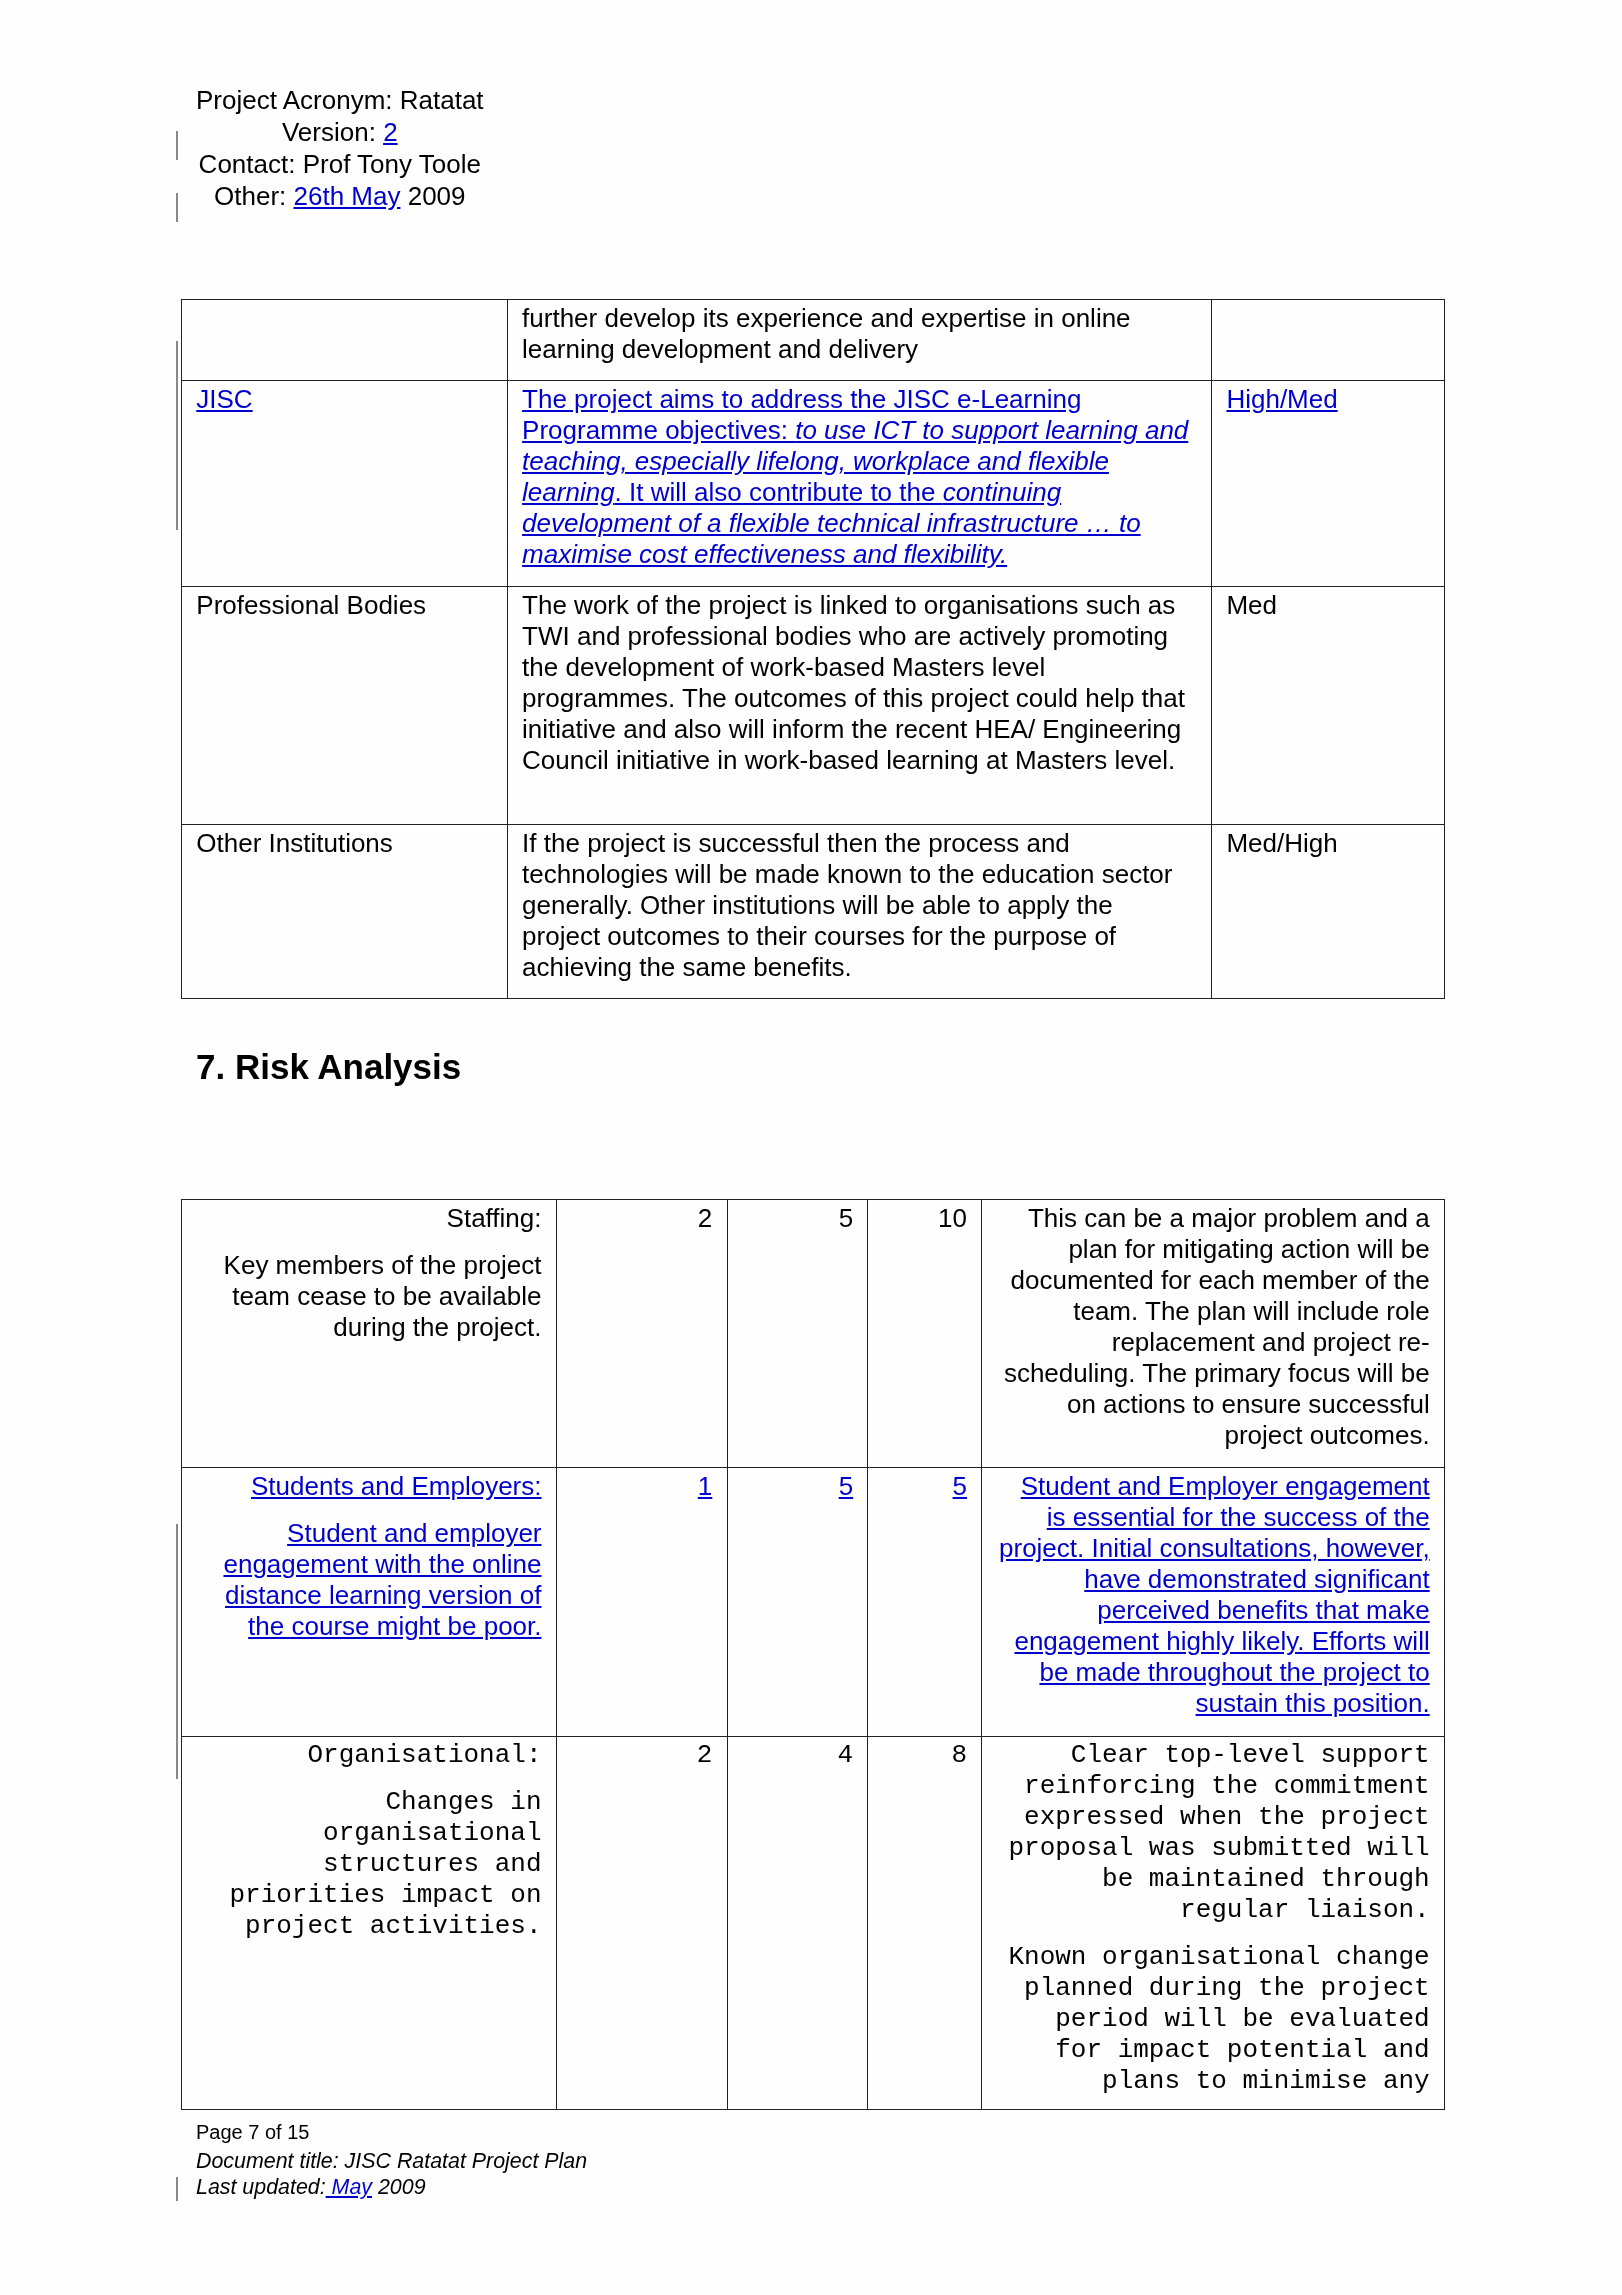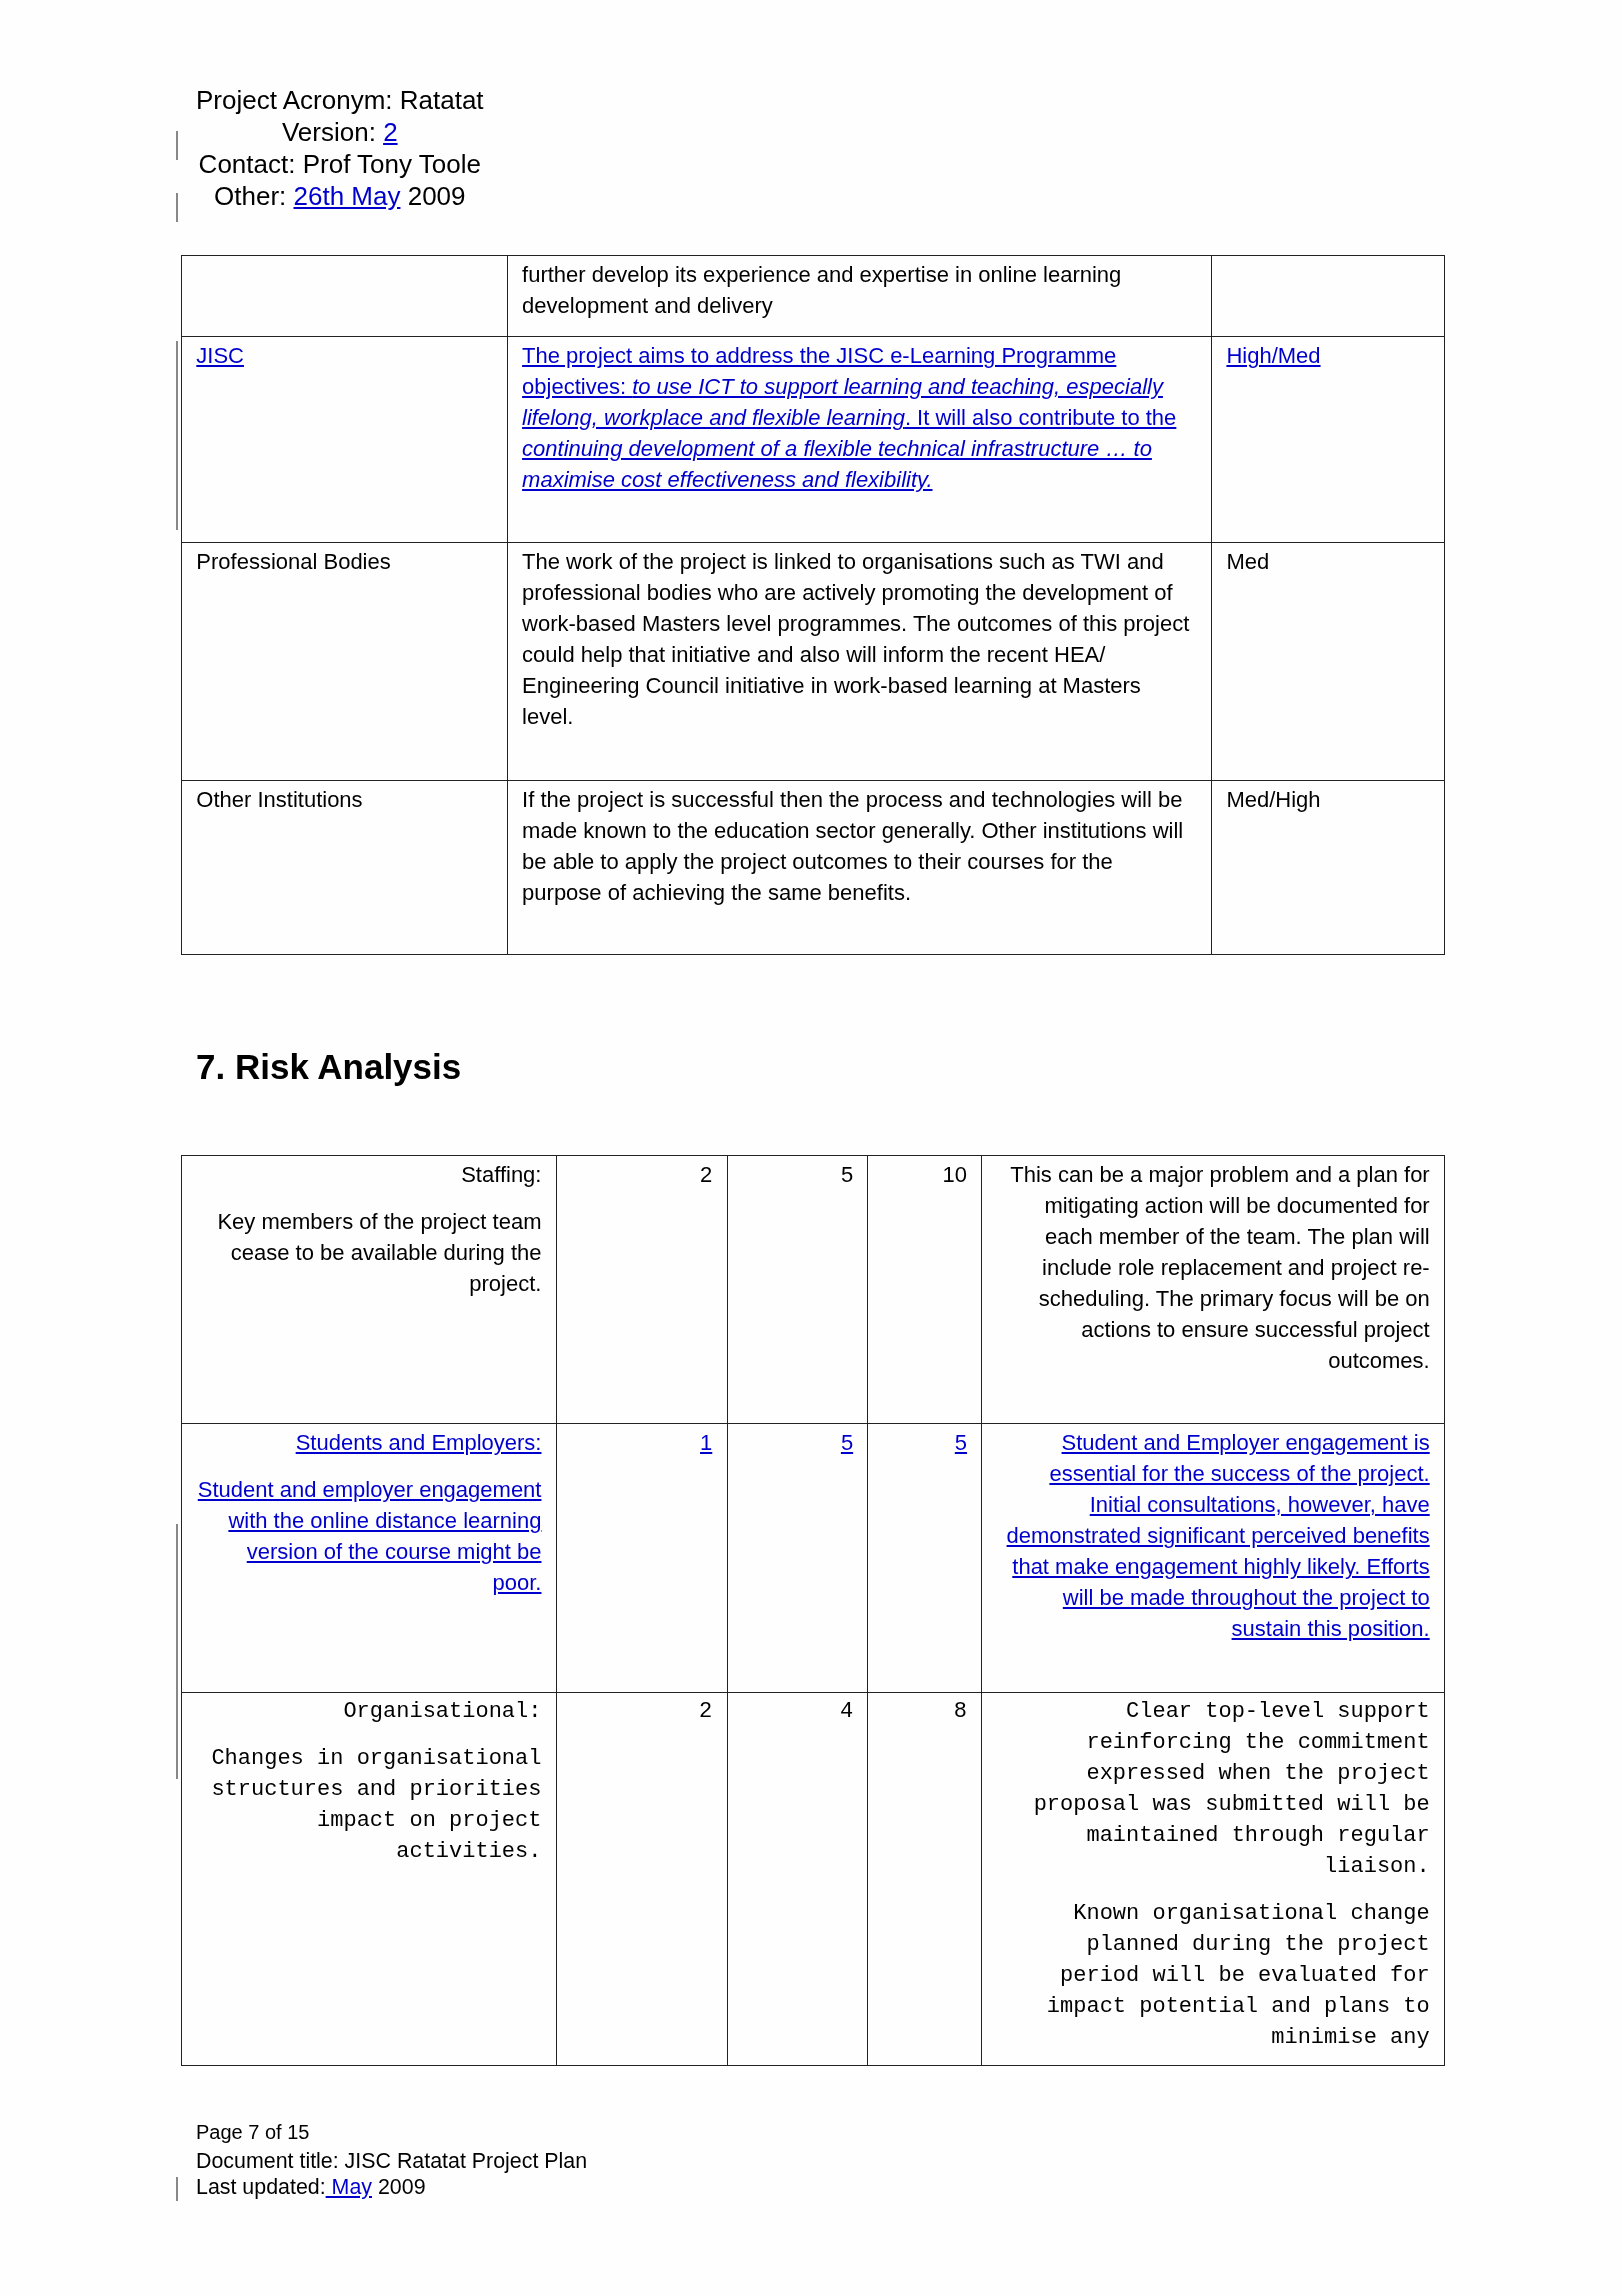--- a/index.html
+++ b/index.html
@@ -26,22 +26,23 @@
       width: 1.6px;
       background: #888;
     }
     a.link, .link {
       color: #0000cc;
       text-decoration: underline;
     }
     table.doc-table {
       position: absolute;
       border-collapse: collapse;
-      font-size: 22px;
+      font-size: 26px;
       line-height: 31px;
+      margin-top: 44px;
     }
     table.doc-table td, table.doc-table th {
       border: 1.6px solid #222;
       vertical-align: top;
       padding: 3.2px 14.3px 14.3px 14.3px;
       text-align: left;
     }
     #stakeholder-table { left: 181px; top: 255px; width: 1264px; }
     #stakeholder-table col.c1 { width: 326px; }
     #stakeholder-table col.c2 { width: 705px; }
@@ -73,21 +74,21 @@
     .cell-para { margin: 0 0 16px 0; }
     .cell-para:last-child { margin-bottom: 0; }
     .italic { font-style: italic; }
 
     .footer {
       position: absolute;
       left: 196px;
       top: 2116px;
     }
     .footer .page-num { font-size: 20px; line-height: 32px; }
-    .footer .small { font-size: 21.4px; line-height: 26px; }
+    .footer .small { font-size: 21.4px; line-height: 26px; font-style: italic; }
   </style>
 </head>
 <body>
 
 <div class="change-bar" style="left:176px; top:131px; height:28.5px;"></div>
 <div class="change-bar" style="left:176px; top:193px; height:28.5px;"></div>
 <div class="change-bar" style="left:176px; top:341px; height:189px;"></div>
 <div class="change-bar" style="left:176px; top:1524px; height:255px;"></div>
 <div class="change-bar" style="left:176px; top:2177px; height:24px;"></div>
 

